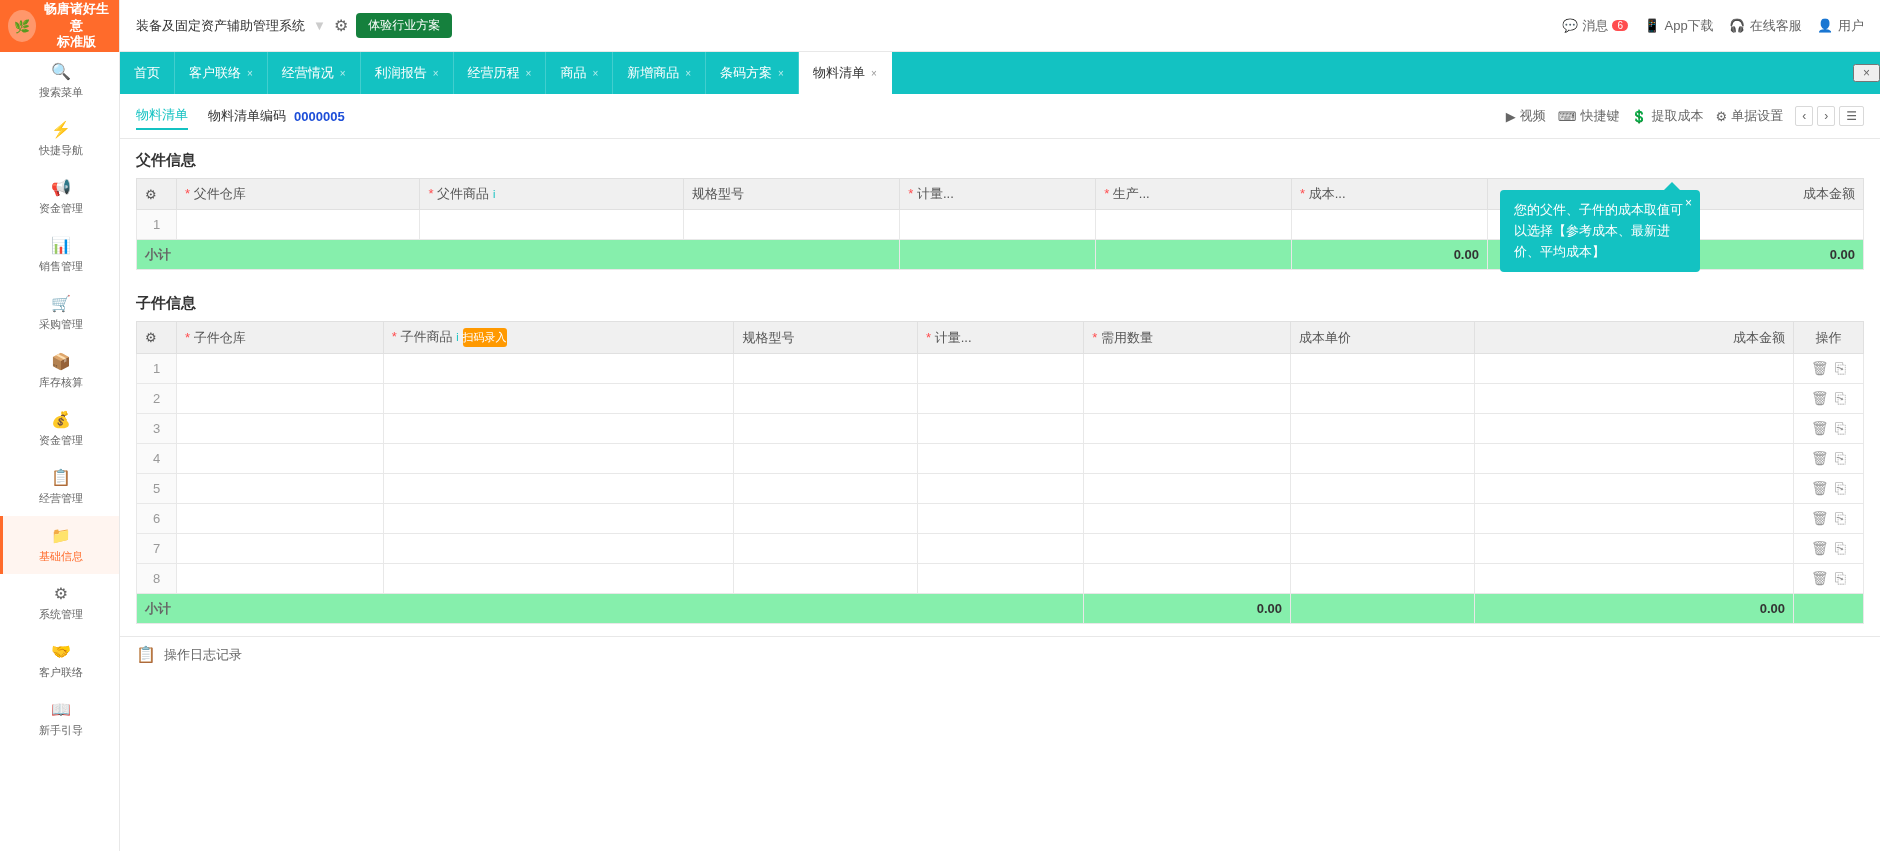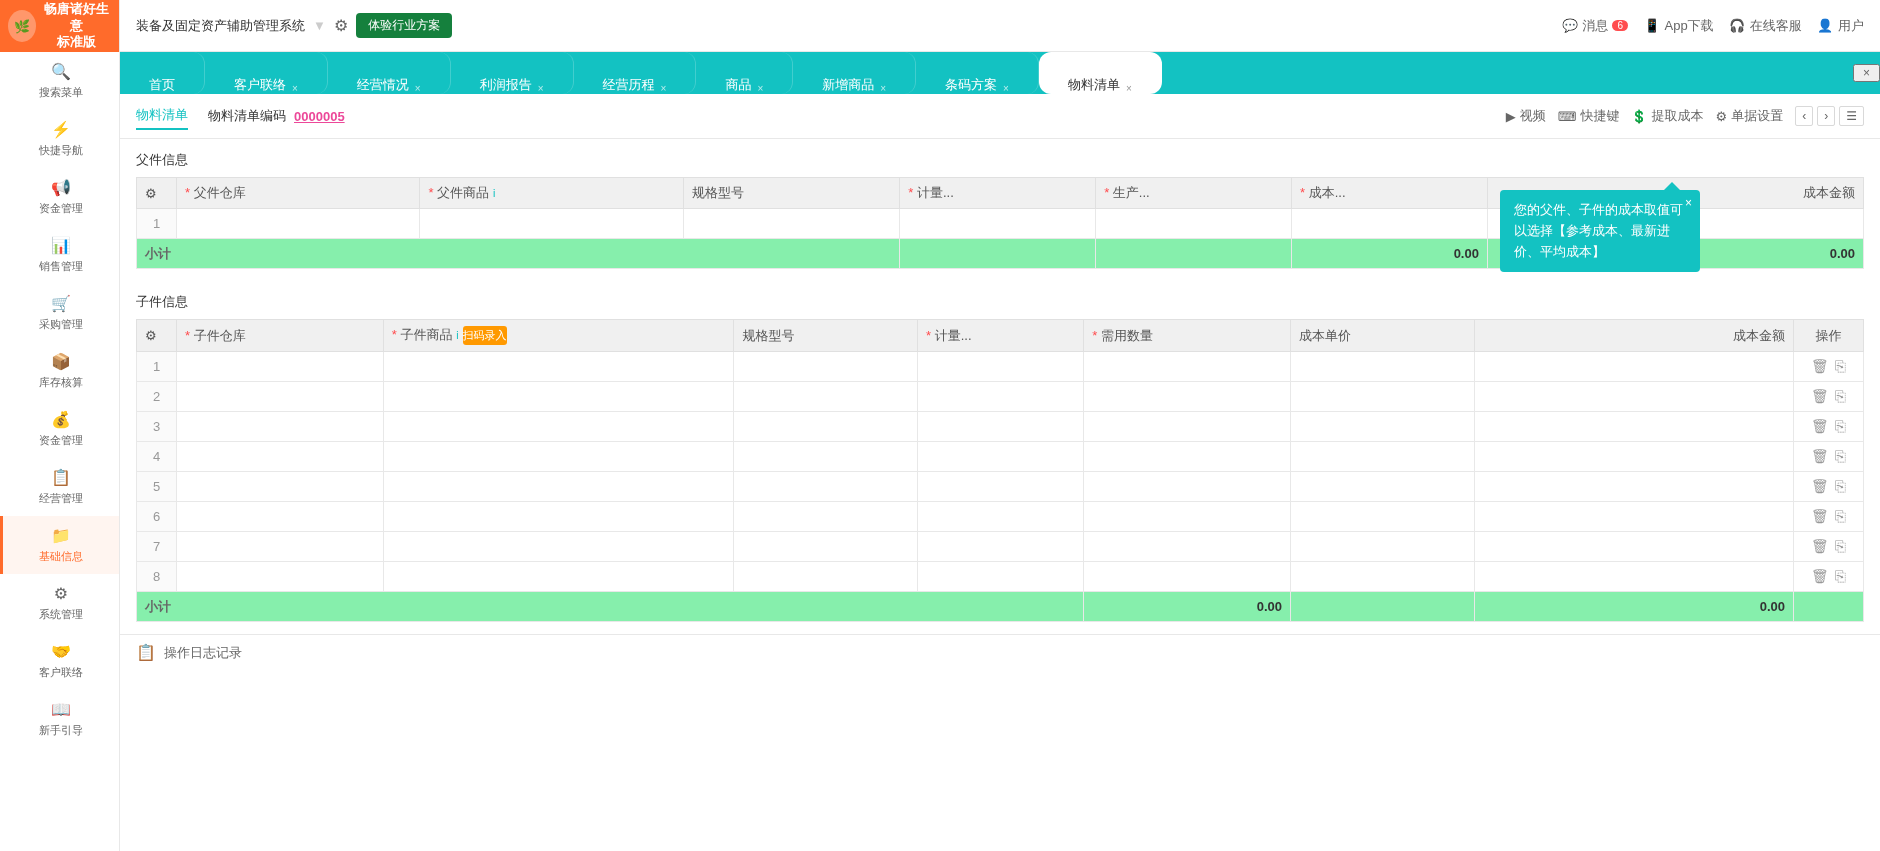--- a/index.html
+++ b/index.html
@@ -23,39 +23,39 @@
     .top-header-left { display: flex; align-items: center; gap: 8px; }
     .system-title { font-size: 13px; color: #333; }
     .header-actions { display: flex; align-items: center; gap: 16px; color: #666; font-size: 12px; }
     .header-action-item { display: flex; align-items: center; gap: 4px; cursor: pointer; }
     .badge { background: #ff4d4f; color: #fff; border-radius: 10px; padding: 0 5px; font-size: 10px; min-width: 16px; text-align: center; }
     .trial-btn { background: #15803d; color: #fff; border: none; padding: 4px 12px; border-radius: 4px; cursor: pointer; font-size: 12px; }
     .settings-icon { color: #666; cursor: pointer; font-size: 16px; }
 
     
     .nav-tabs { background: #13c2c2; display: flex; align-items: center; height: 42px; padding: 0 0 0 0; overflow-x: auto; }
-    .nav-tab { padding: 0 29px; height: 42px; display: flex; align-items: flex-end; color: #fff; cursor: pointer; white-space: nowrap; font-size: 13px; gap: 6px; border-right: 1px solid rgba(255,255,255,0.2); border-radius: 12px; }
+    .nav-tab { padding: 0 14px; height: 42px; display: flex; align-items: center; color: #fff; cursor: pointer; white-space: nowrap; font-size: 13px; gap: 6px; border-right: 1px solid rgba(255,255,255,0.2); }
     .nav-tab.active { background: #fff; color: #333; }
     .nav-tab .close-x { font-size: 10px; color: rgba(255,255,255,0.7); }
     .nav-tab.active .close-x { color: #999; }
 
     
     .content { flex: 1; overflow-y: auto; background: #fff; }
 
     
     .sub-header { display: flex; align-items: center; padding: 8px 16px; background: #fff; border-bottom: 1px solid #e8e8e8; gap: 20px; }
     .sub-header-tab { color: #333; font-size: 13px; cursor: pointer; padding: 4px 0; border-bottom: 2px solid transparent; }
     .sub-header-tab.active { color: #13c2c2; border-bottom-color: #13c2c2; }
     .sub-header-code { display: flex; align-items: center; gap: 8px; font-size: 13px; color: #333; }
     .sub-header-actions { margin-left: auto; display: flex; align-items: center; gap: 12px; font-size: 12px; color: #666; }
     .sub-header-action { display: flex; align-items: center; gap: 4px; cursor: pointer; }
 
     
     .section { padding: 12px 16px; }
-    .section-title { font-size: 13px; font-weight: normal; color: #333; margin-bottom: 8px; }
+    .section-title { font-size: 15px; font-weight: bold; color: #333; margin-bottom: 8px; }
 
     
     .data-table { width: 100%; border-collapse: collapse; font-size: 12px; }
     .data-table th { background: #f0f0f0; border: 1px solid #e0e0e0; padding: 6px 8px; text-align: left; color: #555; font-weight: normal; white-space: nowrap; }
     .data-table td { border: 1px solid #e8e8e8; padding: 4px 8px; color: #333; height: 30px; }
     .data-table .row-num { width: 40px; text-align: center; color: #999; background: #fafafa; }
     .data-table .subtotal-row td { background: #86efac; font-weight: bold; }
     .data-table .subtotal-label { color: #666; }
     .data-table .amount-cell { text-align: right; }
     .scan-btn { background: #ff9900; color: #fff; border: none; padding: 2px 0; border-radius: 3px; font-size: 11px; cursor: pointer; }
@@ -212,21 +212,21 @@
       </div>
     <button class="global-close">×</button>
   </div>
 
   <div class="content" style="position:relative;">
 
     <div class="sub-header">
       <span class="sub-header-tab active">物料清单</span>
       <span class="sub-header-code">
         <span>物料清单编码</span>
-        <span style="color:#ec4899;font-weight:bold;text-decoration:underline;">0000005</span>
+        <span style="color:#1d4ed8;font-weight:bold;">0000005</span>
       </span>
       <div class="sub-header-actions">
         <div class="sub-header-action">
           <span>▶</span>
           <span>视频</span>
         </div>
         <div class="sub-header-action">
           <span>⌨</span>
           <span>快捷键</span>
         </div>

